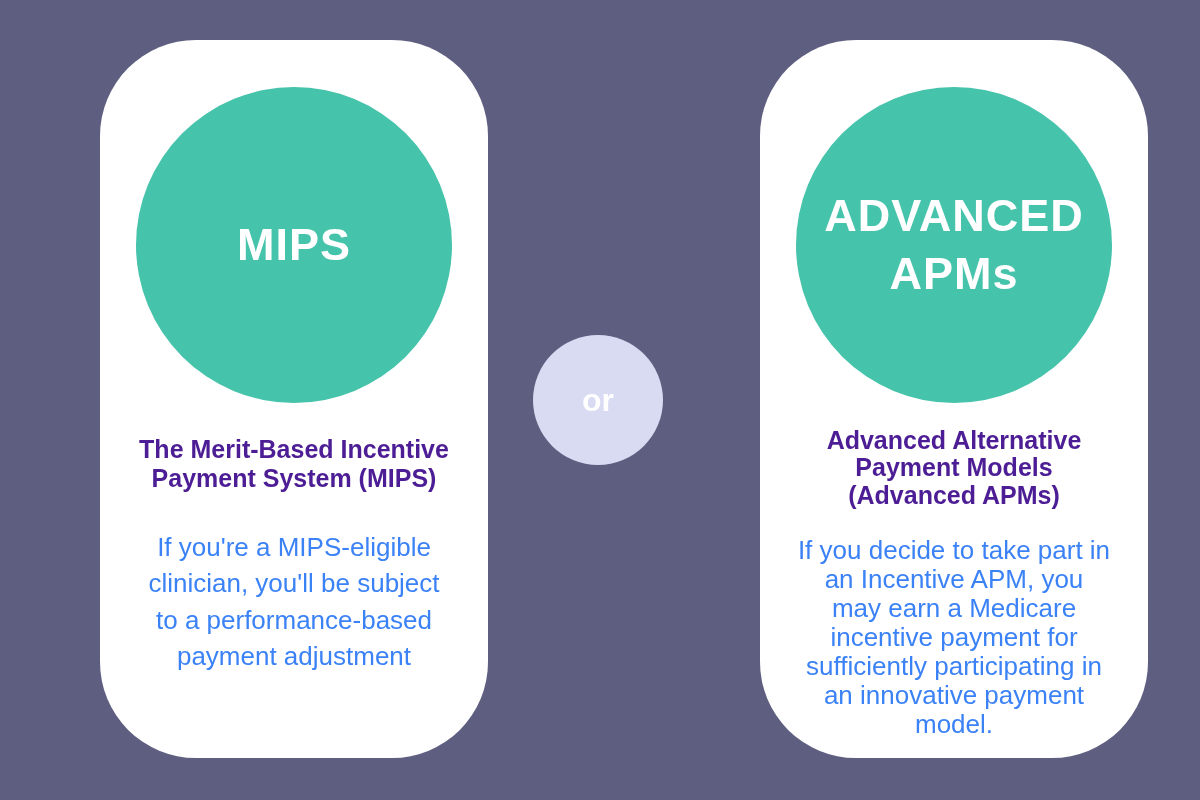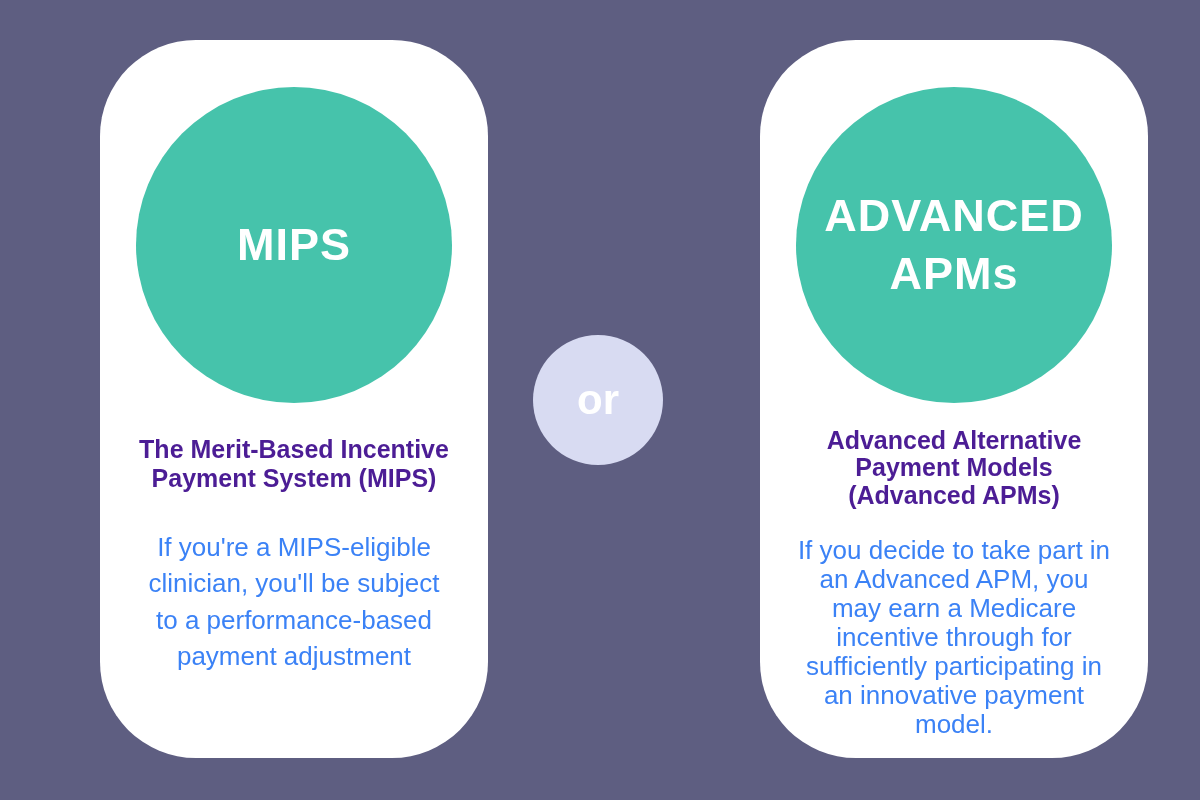--- a/index.html
+++ b/index.html
@@ -69,21 +69,21 @@
     top: 335px;
     width: 130px;
     height: 130px;
     border-radius: 50%;
     background: #D8DBF2;
     display: flex;
     align-items: center;
     justify-content: center;
     color: #FFFFFF;
     font-weight: 700;
-    font-size: 42px;
+    font-size: 32px;
   }
 </style>
 </head>
 <body>
 
 <div class="canvas">
 
   <section class="card card-mips">
     <div class="topic-circle">
       <div class="circle-label">
@@ -113,22 +113,22 @@
         <span class="line">APMs</span>
       </div>
     </div>
     <h2 class="heading">
       <span class="line">Advanced Alternative</span>
       <span class="line">Payment Models</span>
       <span class="line">(Advanced APMs)</span>
     </h2>
     <p class="body-text">
       <span class="line">If you decide to take part in</span>
-      <span class="line">an Advanced APM, you</span>
+      <span class="line">an Incentive APM, you</span>
       <span class="line">may earn a Medicare</span>
-      <span class="line">incentive through for</span>
+      <span class="line">incentive payment for</span>
       <span class="line">sufficiently participating in</span>
       <span class="line">an innovative payment</span>
       <span class="line">model.</span>
     </p>
   </section>
 
 </div>
 
 </body></html>

